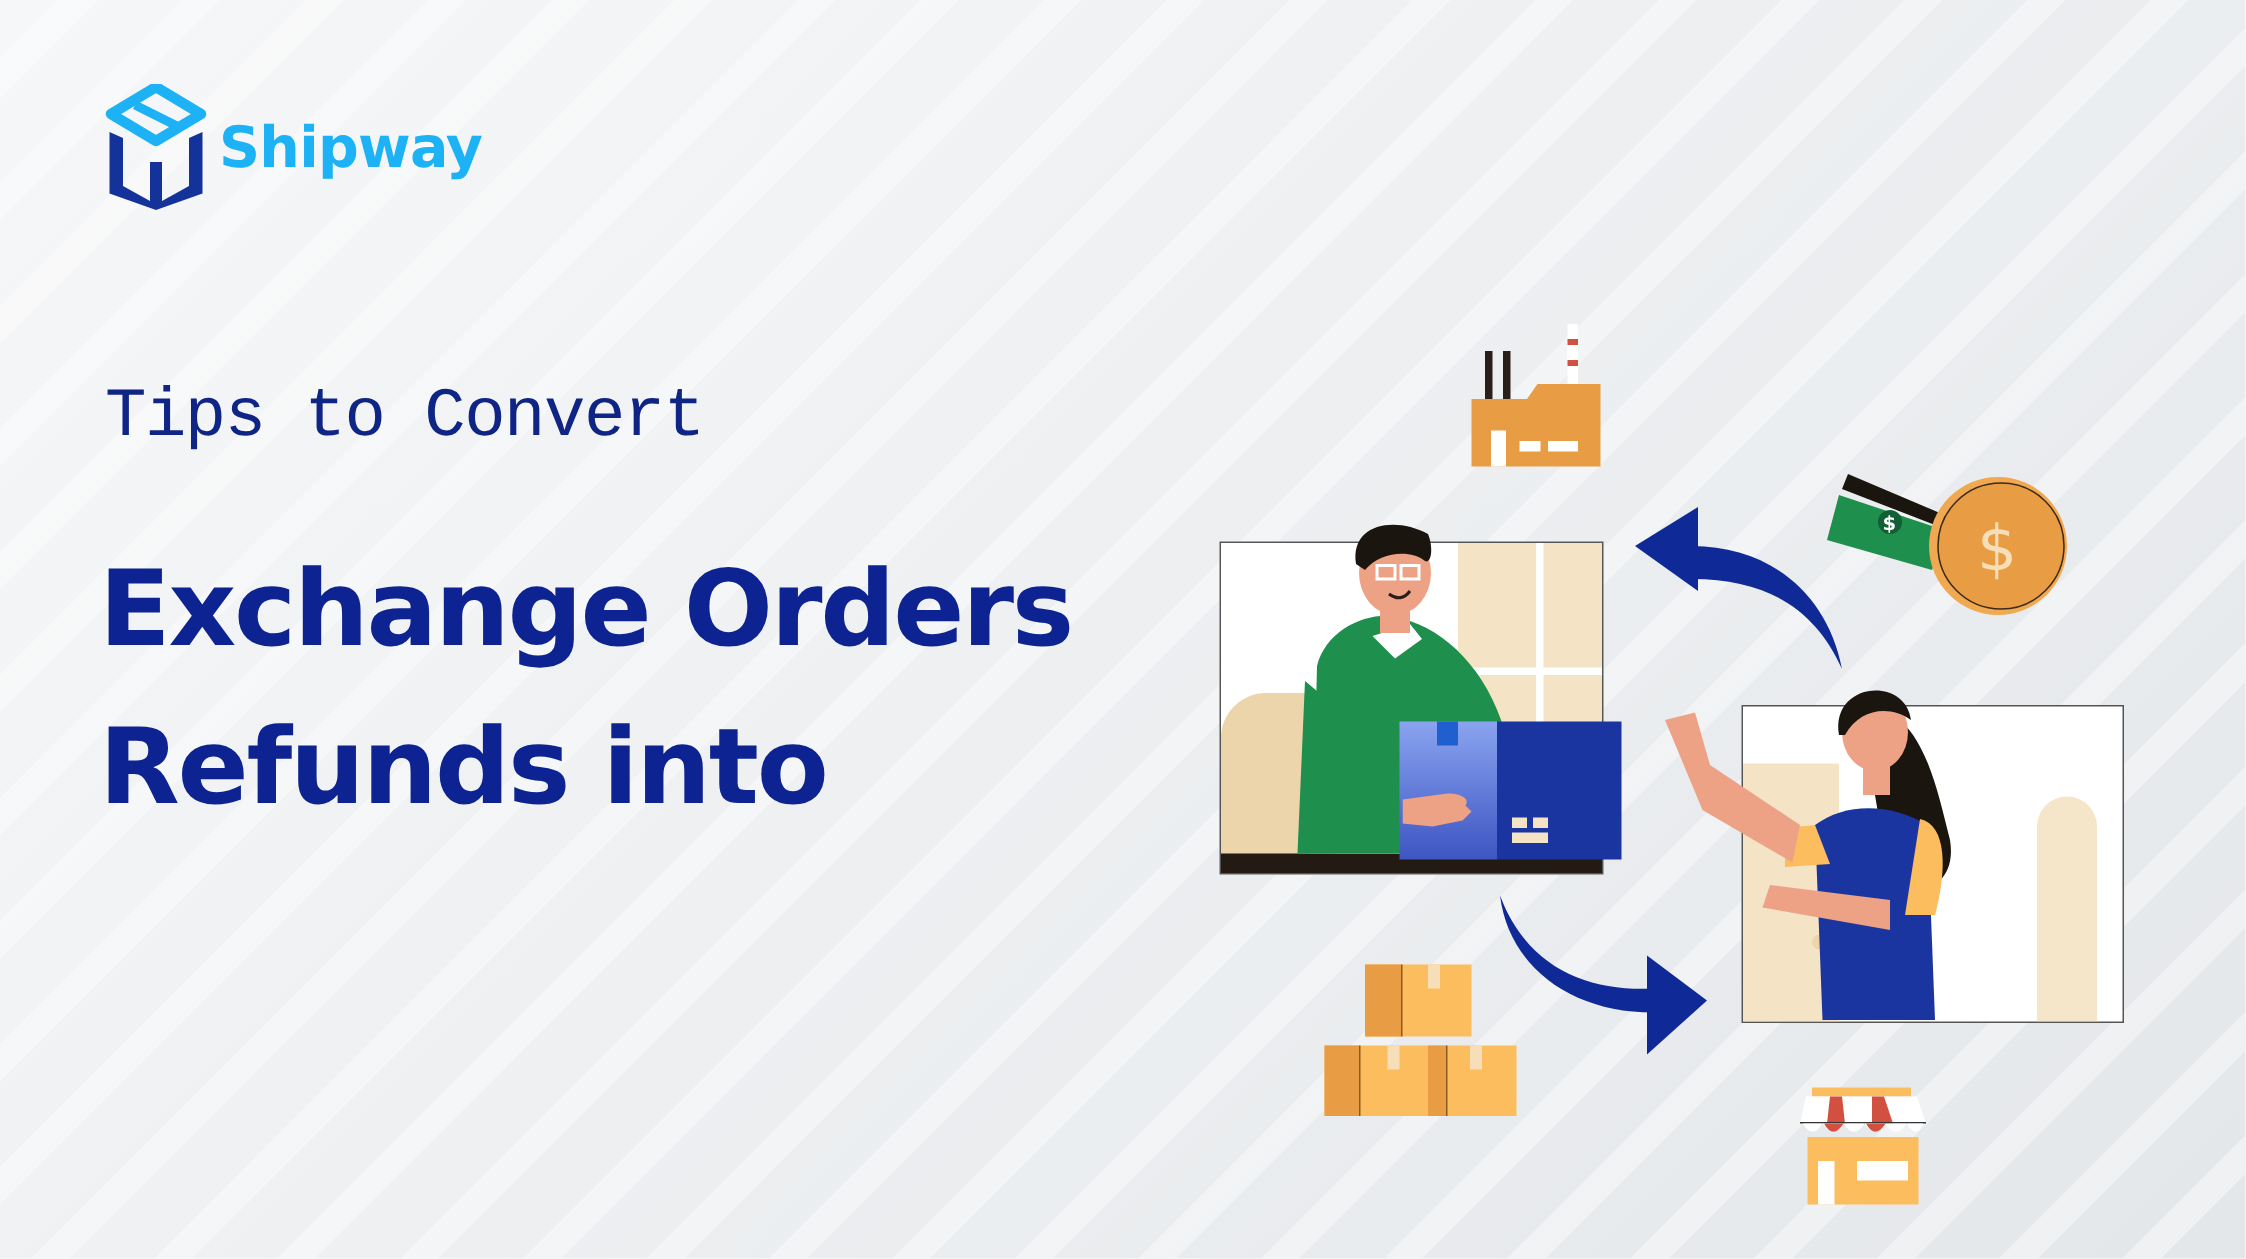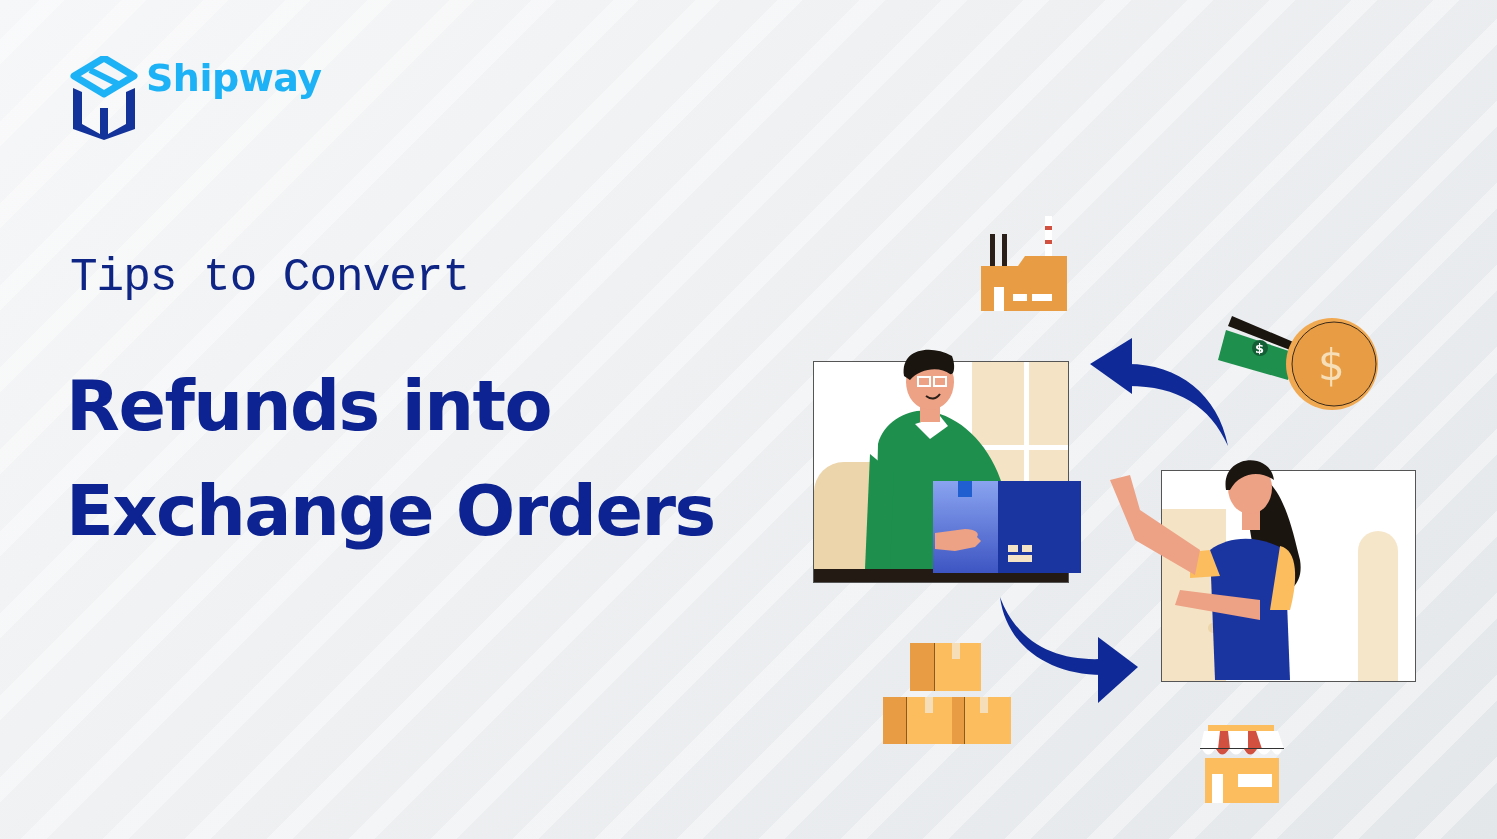--- a/index.html
+++ b/index.html
@@ -6,21 +6,21 @@
   body {
     width:1497px; height:839px; overflow:hidden; position:relative;
     font-family:"Liberation Sans", sans-serif;
     background: linear-gradient(135deg, #f6f7f8 0%, #eef0f2 45%, #e4e7ea 100%);
   }
   .stripes {
     position:absolute; inset:0; pointer-events:none;
     background: repeating-linear-gradient(-45deg, rgba(255,255,255,0) 0px, rgba(255,255,255,0) 40px, rgba(255,255,255,0.55) 40px, rgba(255,255,255,0.55) 58px);
     opacity:0.7;
   }
-  .logo { position:absolute; left:70px; top:56px; display:flex; }
+  .logo { position:absolute; left:70px; top:56px; display:flex; align-items:center; }
   .logo-text { font-family:"DejaVu Sans", sans-serif; font-weight:bold; font-size:38px; color:#1cb2f5; margin-left:8px; letter-spacing:-0.5px; }
   .subtitle { position:absolute; left:70px; top:252px; font-size:46px; color:#0f2585; font-family:Liberation Mono, monospace; font-weight:normal; letter-spacing:-1px; }
   .title { position:absolute; left:66px; top:354px; font-family:"DejaVu Sans", sans-serif; font-weight:bold; font-size:70px; line-height:105px; color:#0d2391; letter-spacing:-1.5px; }
   .abs { position:absolute; }
 </style>
 </head>
 <body>
 
 <div class="stripes"></div>
 
@@ -28,22 +28,22 @@
   <svg width="68" height="84" viewBox="0 0 68 84">
     <polygon points="34,2 64,20 34,38 4,20" fill="none" stroke="#1cb2f5" stroke-width="7" stroke-linejoin="round"></polygon>
     <path d="M20,14 L48,28" stroke="#1cb2f5" stroke-width="6"></path>
     <polygon points="3,32 12,36 12,68 30,78 30,52 38,52 38,78 56,68 56,36 65,32 65,73 34,84 3,73" fill="#13339a"></polygon>
   </svg>
   <span class="logo-text">Shipway</span>
 </div>
 
 <div class="subtitle">Tips to Convert</div>
 <div class="title">
+  <div>Exchange Orders</div>
   <div>Refunds into</div>
-  <div>Exchange Orders</div>
 </div>
 
 <svg class="abs" style="left:980px;top:214px" width="90" height="98" viewBox="0 0 90 98">
   <rect x="10" y="20" width="5" height="32" fill="#2a1e18"></rect>
   <rect x="22" y="20" width="5" height="32" fill="#2a1e18"></rect>
   <rect x="65" y="2" width="7" height="40" fill="#fff"></rect>
   <rect x="65" y="12" width="7" height="4" fill="#d2503f"></rect>
   <rect x="65" y="26" width="7" height="4" fill="#d2503f"></rect>
   <path d="M1,52 L1,97 L87,97 L87,42 L45,42 L38,52 Z" fill="#e89d44"></path>
   <rect x="14" y="73" width="10" height="24" fill="#fff"></rect>

